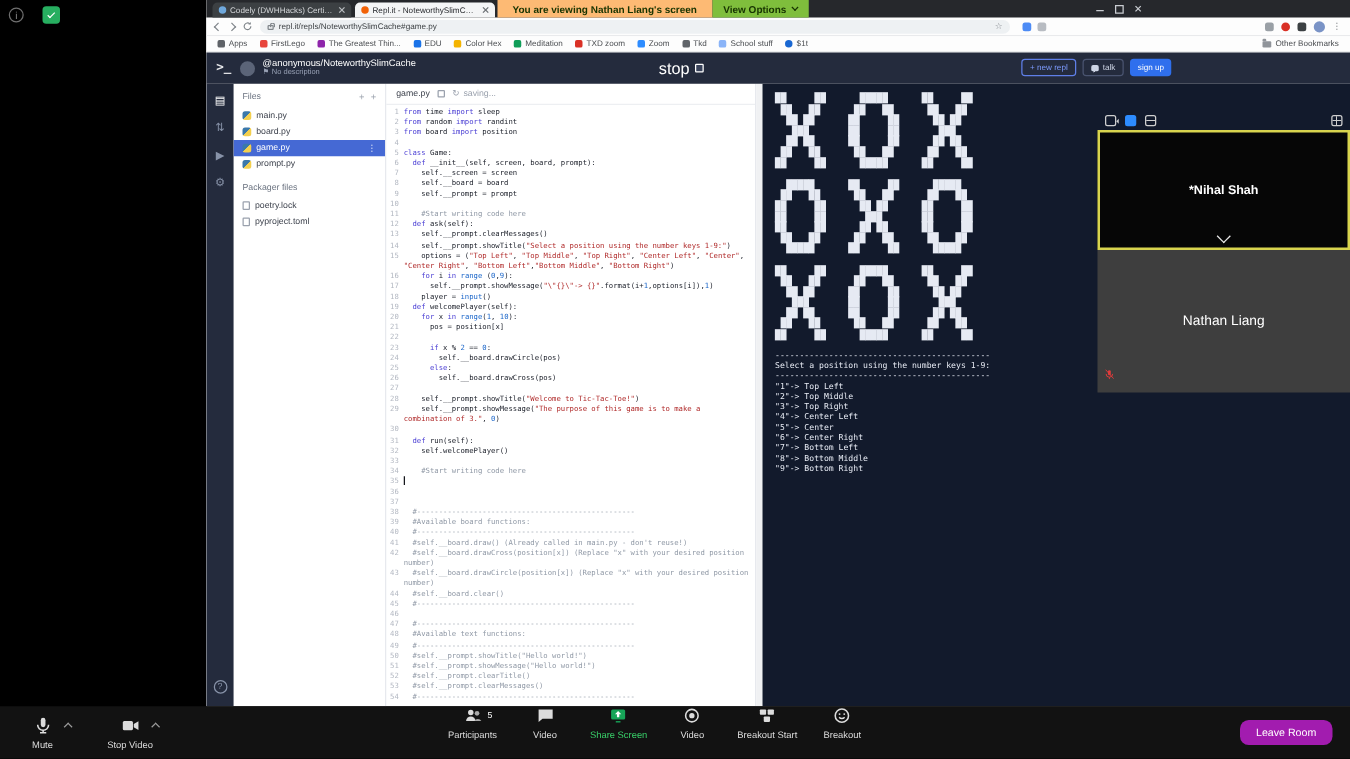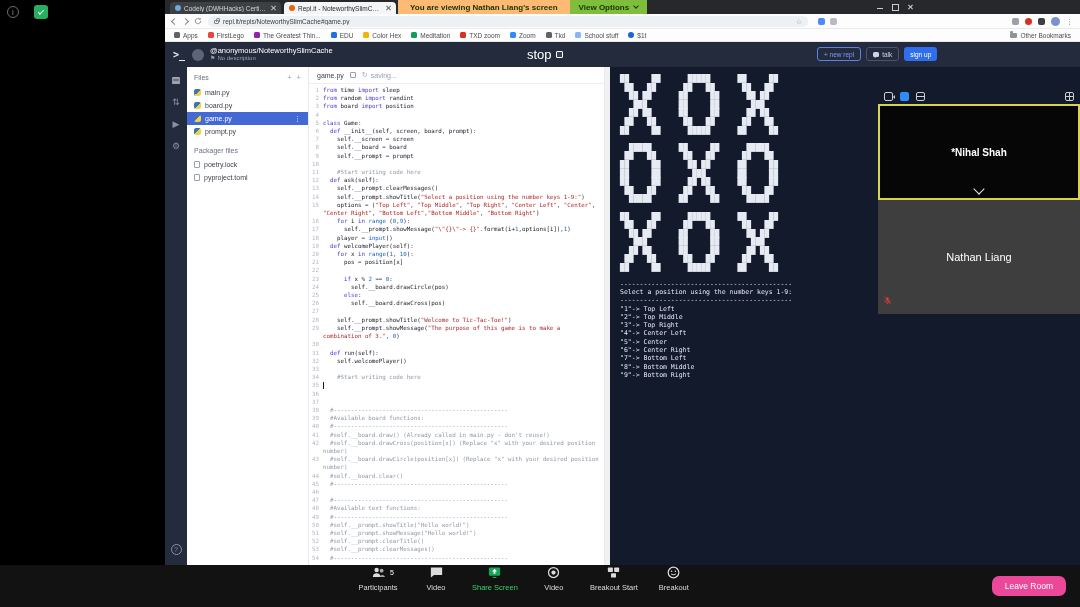--- a/index.html
+++ b/index.html
@@ -154,21 +154,21 @@
 
   
   .ztb{position:absolute;left:0;top:565px;width:1080px;height:42px;background:#121212;display:flex;align-items:center}
   .tbbtn{display:flex;flex-direction:column;align-items:center;justify-content:center;gap:3px;font-size:7.5px;color:#dcdcdc;position:relative;min-width:44px}
   .tbbtn .lab{white-space:nowrap}
   .tb-left{display:flex;gap:26px;padding-left:12px}
   .tb-center{position:absolute;left:356px;top:0;height:26px;display:flex;align-items:center;gap:14px}
   .caretup{position:absolute;top:6px;right:-1px;width:5px;height:5px;border-left:1.2px solid #9a9a9a;border-top:1.2px solid #9a9a9a;transform:rotate(45deg)}
   .pcount{position:absolute;top:4px;right:6px;font-size:7px;color:#fff}
   .sharegreen .lab{color:#39d26a}
-  .leave{position:absolute;right:14px;top:50%;transform:translateY(-50%);background:#ec4899;color:#fff;font-size:8.5px;padding:5px 13px;border-radius:7px;white-space:nowrap}
+  .leave{position:absolute;right:14px;top:50%;transform:translateY(-50%);background:#a21caf;color:#fff;font-size:8.5px;padding:5px 13px;border-radius:7px;white-space:nowrap}
 </style>
 </head>
 <body>
 
 <div class="root">
 
   <div class="z-info">i</div>
   <div class="z-shield">
       <i></i>
     </div>
@@ -643,20 +643,40 @@
             <rect x="9" y="3" width="6" height="11" rx="3" fill="#e23b3b"></rect>
             <path d="M5 11a7 7 0 0 0 14 0" stroke="#e23b3b" stroke-width="2" fill="none"></path>
             <line x1="12" y1="18" x2="12" y2="22" stroke="#e23b3b" stroke-width="2"></line>
             <line x1="4" y1="2" x2="21" y2="21" stroke="#e23b3b" stroke-width="2"></line>
           </svg>
       </span>
     </div>
   </div>
 
   <div class="ztb">
+    <div class="tb-left">
+      <div class="tbbtn">
+        <svg width="15" height="15" viewBox="0 0 24 24">
+            <rect x="9" y="2" width="6" height="12" rx="3" fill="#dcdcdc"></rect>
+            <path d="M5 11a7 7 0 0 0 14 0" stroke="#dcdcdc" stroke-width="2" fill="none"></path>
+            <line x1="12" y1="18" x2="12" y2="21" stroke="#dcdcdc" stroke-width="2"></line>
+            <line x1="8" y1="21" x2="16" y2="21" stroke="#dcdcdc" stroke-width="2"></line>
+          </svg>
+        <span class="lab">Mute</span>
+        <span class="caretup"></span>
+      </div>
+      <div class="tbbtn">
+        <svg width="15" height="15" viewBox="0 0 24 24">
+            <rect x="2" y="6" width="13" height="12" rx="2" fill="#dcdcdc"></rect>
+            <path d="M16 10l6-3.5v11L16 14z" fill="#dcdcdc"></path>
+          </svg>
+        <span class="lab">Stop Video</span>
+        <span class="caretup"></span>
+      </div>
+    </div>
     <div class="tb-center">
       <div class="tbbtn">
         <svg width="15" height="15" viewBox="0 0 24 24">
             <circle cx="9" cy="8" r="3.5" fill="#dcdcdc"></circle>
             <path d="M3 19a6 6 0 0 1 12 0z" fill="#dcdcdc"></path>
             <circle cx="17" cy="9" r="3" fill="#aaa"></circle>
             <path d="M13.5 19a5 5 0 0 1 9 0z" fill="#aaa"></path>
           </svg>
         <span class="lab">Participants</span>
         <span class="pcount">5</span>

